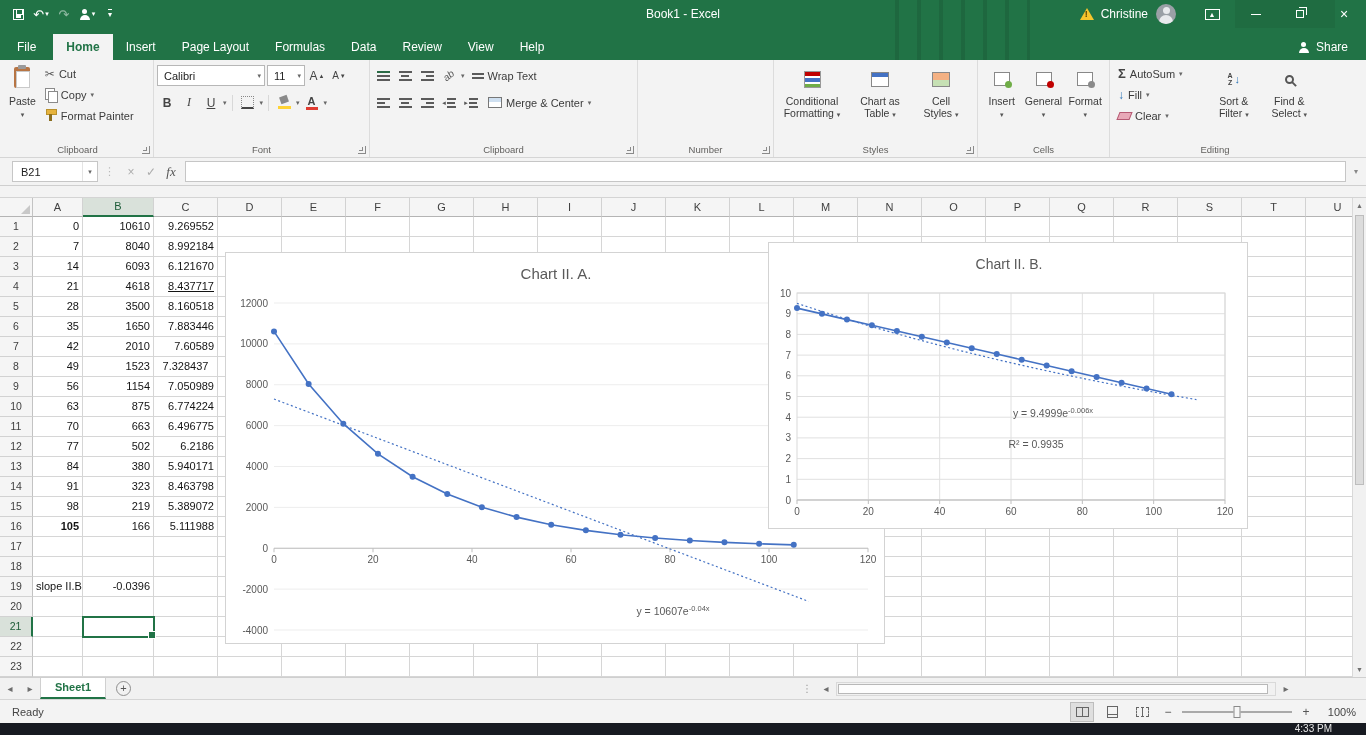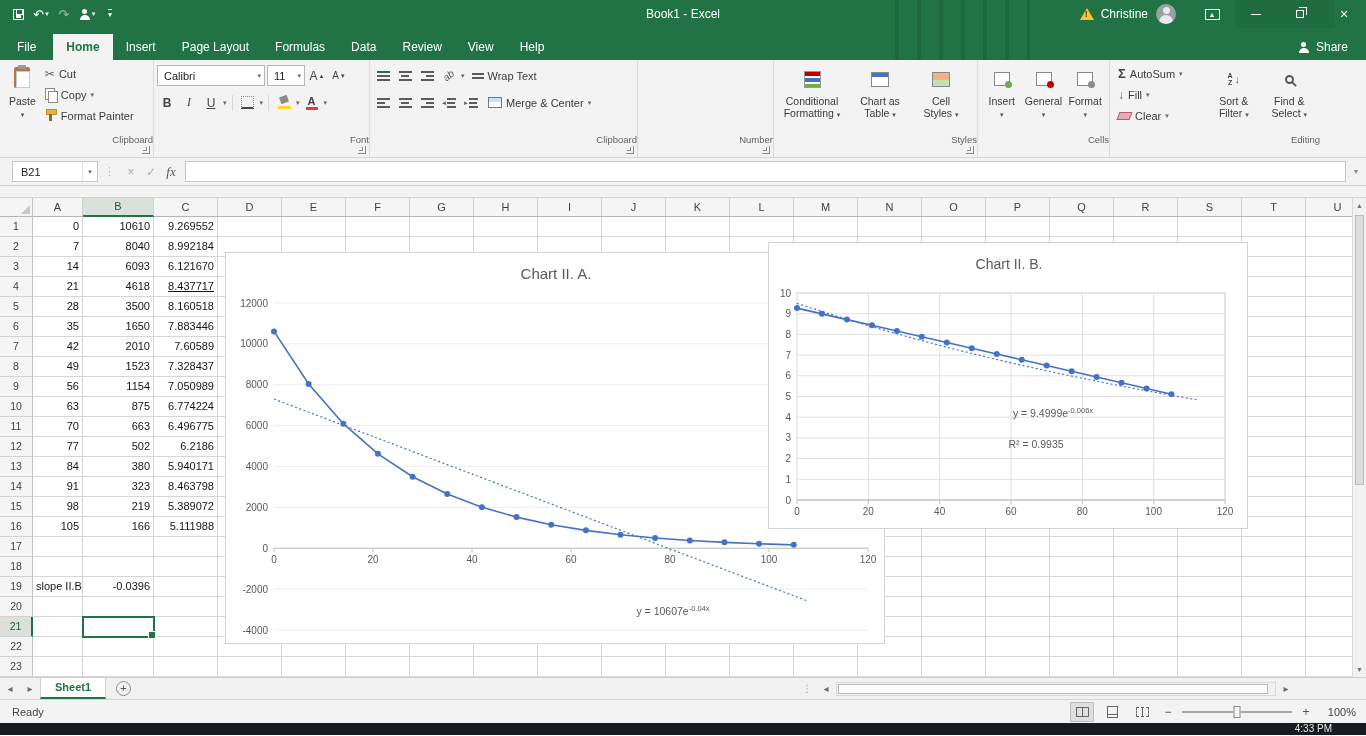--- a/index.html
+++ b/index.html
@@ -43,21 +43,21 @@
 .tab.file{padding:0 17px}
 .tab.active{background:#f3f3f3;color:#217346;font-weight:600}
 .tellme{display:flex;align-items:center;gap:7px;height:26px;margin-left:16px;font-size:12px;color:#fff}
 .i-bulb{width:9px;height:9px;border:1px solid #fff;border-radius:50%;position:relative;display:inline-block}
 .i-bulb:after{content:"";position:absolute;left:2.5px;top:8px;width:2px;height:3px;background:#fff}
 .share{margin-left:auto;display:flex;align-items:center;gap:6px;height:26px;padding-right:18px;font-size:12px;color:#fff}
 
 
 .ribbon{height:98px;background:#f3f3f3;border-bottom:1px solid #d5d5d5;display:flex;padding-left:2px;position:relative;z-index:2}
 .rgroup{position:relative;border-right:1px solid #dcdcdc;padding:3px 3px 15px;flex:none}
-.glabel{position:absolute;bottom:12px;left:0;right:0;text-align:right;font-size:9.5px;color:#605f5d}
+.glabel{position:absolute;bottom:2px;left:0;right:0;text-align:center;font-size:9.5px;color:#605f5d}
 .launcher{position:absolute;right:3px;bottom:3px;width:8px;height:8px;border-right:1px solid #8a8a8a;border-bottom:1px solid #8a8a8a}
 .launcher:before{content:"";position:absolute;right:2px;bottom:2px;width:3px;height:3px;border-right:1px solid #8a8a8a;border-bottom:1px solid #8a8a8a}
 .gc{display:flex;align-items:flex-start;height:80px}
 .gcol{display:flex;flex-direction:column;gap:6px;padding-top:2px}
 .frow{display:flex;align-items:center;gap:2px}
 .stack{display:flex;flex-direction:column;justify-content:flex-start}
 .bigbtn{display:flex;flex-direction:column;align-items:center;text-align:center;padding:3px 4px 0;font-size:10.5px;color:#3b3b3b;line-height:12px;height:78px}
 .bigbtn .icon-slot{height:26px;display:flex;align-items:center;justify-content:center;margin-bottom:3px}
 .bigbtn .dd{display:block;font-size:7px;color:#555;margin-top:2px}
 .bl2{max-width:62px;line-height:12px;display:inline-block}
@@ -718,21 +718,21 @@
         <div class="cell" style="width: 64px;"></div>
         <div class="cell" style="width: 64px;"></div>
         <div class="cell" style="width: 64px;"></div>
         <div class="cell" style="width: 64px;"></div>
         <div class="cell" style="width: 64px;"></div>
       </div>
       <div class="grid-row">
         <div class="row-h">8</div>
         <div class="cell" style="width: 50px;">49</div>
         <div class="cell" style="width: 71px;">1523</div>
-        <div class="cell" style="width: 64px;">7.328437</div>
+        <div class="cell" style="width: 64px; text-align: center;">7.328437</div>
         <div class="cell" style="width: 64px;"></div>
         <div class="cell" style="width: 64px;"></div>
         <div class="cell" style="width: 64px;"></div>
         <div class="cell" style="width: 64px;"></div>
         <div class="cell" style="width: 64px;"></div>
         <div class="cell" style="width: 64px;"></div>
         <div class="cell" style="width: 64px;"></div>
         <div class="cell" style="width: 64px;"></div>
         <div class="cell" style="width: 64px;"></div>
         <div class="cell" style="width: 64px;"></div>
@@ -908,21 +908,21 @@
         <div class="cell" style="width: 64px;"></div>
         <div class="cell" style="width: 64px;"></div>
         <div class="cell" style="width: 64px;"></div>
         <div class="cell" style="width: 64px;"></div>
         <div class="cell" style="width: 64px;"></div>
         <div class="cell" style="width: 64px;"></div>
         <div class="cell" style="width: 64px;"></div>
       </div>
       <div class="grid-row">
         <div class="row-h">16</div>
-        <div class="cell" style="width: 50px;">105</div>
+        <div class="cell" style="width: 50px; font-weight: bold;">105</div>
         <div class="cell" style="width: 71px;">166</div>
         <div class="cell" style="width: 64px;">5.111988</div>
         <div class="cell" style="width: 64px;"></div>
         <div class="cell" style="width: 64px;"></div>
         <div class="cell" style="width: 64px;"></div>
         <div class="cell" style="width: 64px;"></div>
         <div class="cell" style="width: 64px;"></div>
         <div class="cell" style="width: 64px;"></div>
         <div class="cell" style="width: 64px;"></div>
         <div class="cell" style="width: 64px;"></div>

